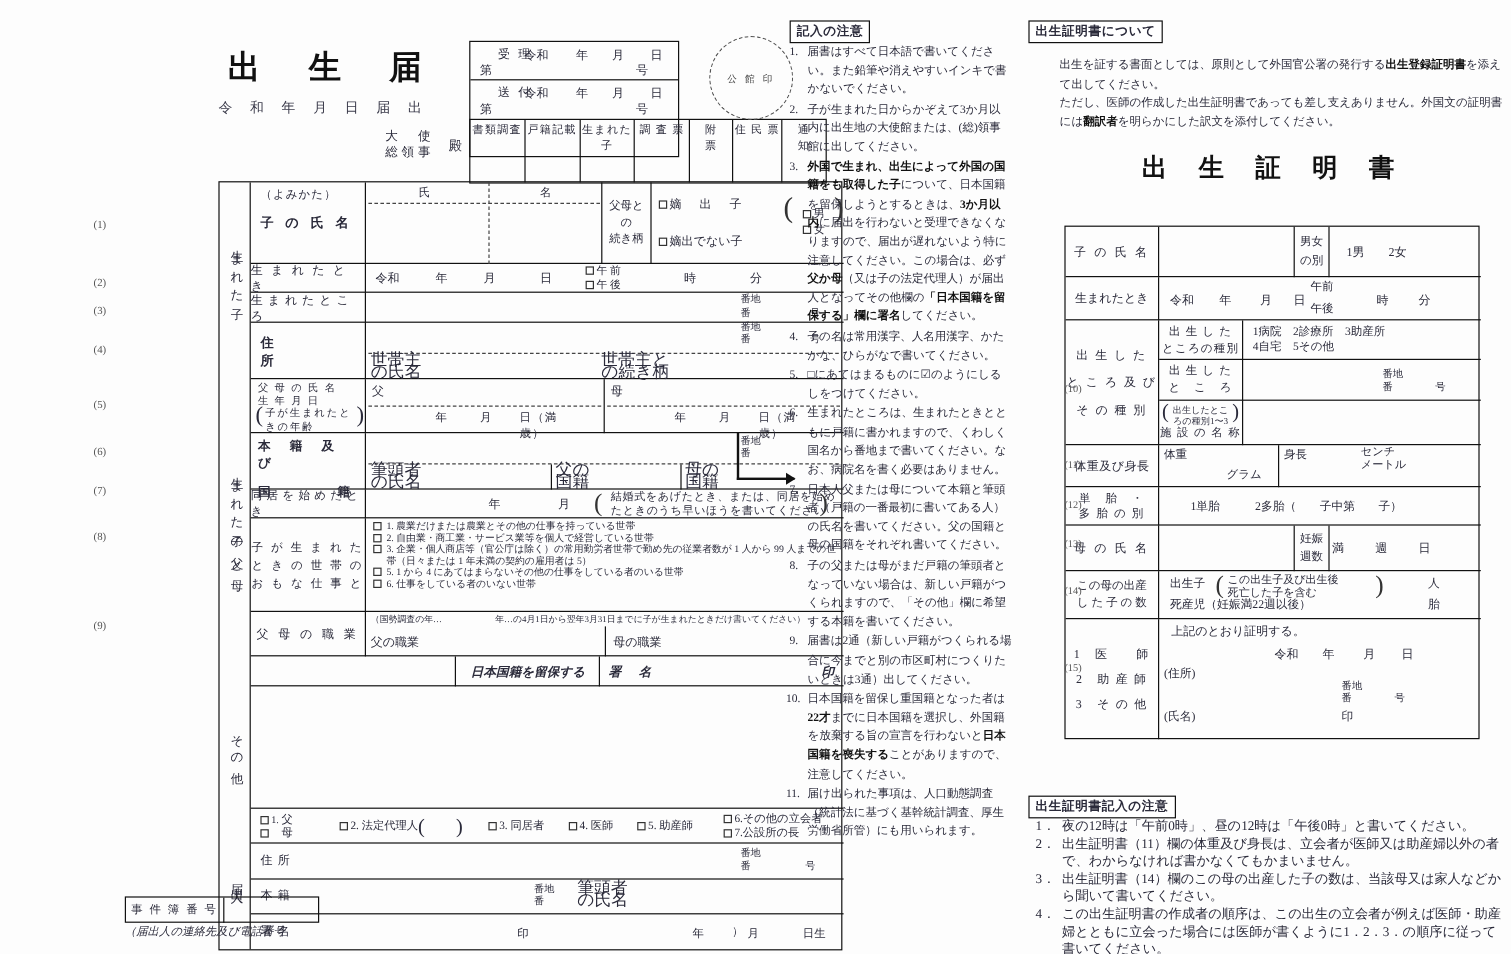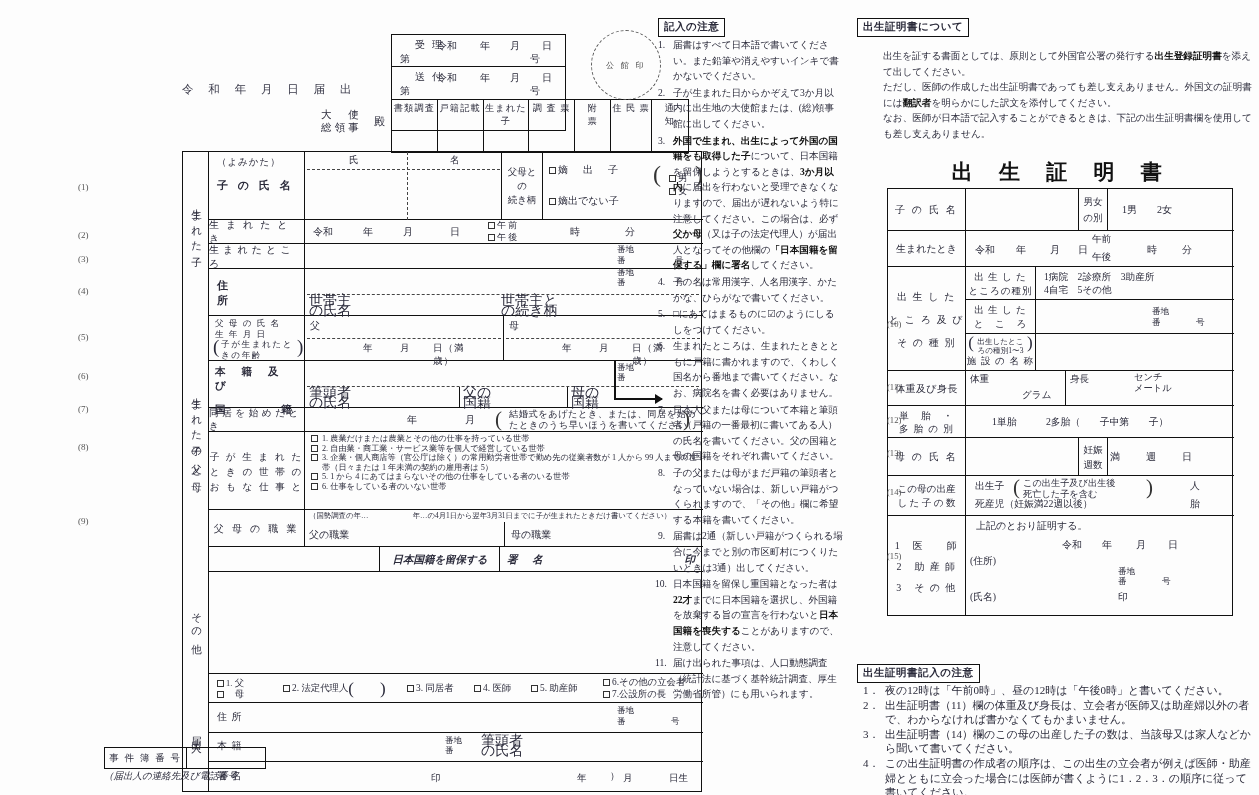--- a/index.html
+++ b/index.html
@@ -78,20 +78,21 @@
   ol.jp2 > li { counter-increment:m; position:relative; padding-left:22px; margin-bottom:0px; }
   ol.jp2 > li:before { content:counter(m) "．"; position:absolute; left:0; }
 </style>
 </head>
 <body>
 
 <div class="page">
 
   <div class="abs" id="left">
 
+    <div class="abs title-main">出 生 届</div>
     <div class="abs title-sub">令 和     年     月     日 届 出</div>
     <div class="abs taishi">
       <div>大　使</div>
         <div>総領事</div>
     </div>
     <div class="abs dono">殿</div>
 
     <div class="abs bk recvbox">
       <div class="r">
         <span class="c lbl" style="left:0;top:3px;">受 理</span>
@@ -360,21 +361,20 @@
       <li class="w2">日本国籍を留保し重国籍となった者は<span class="b">22才</span>までに日本国籍を選択し、外国籍を放棄する旨の宣言を行わないと<span class="b">日本国籍を喪失する</span>ことがありますので、注意してください。</li>
       <li class="w2">届け出られた事項は、人口動態調査（統計法に基づく基幹統計調査、厚生労働省所管）にも用いられます。</li>
     </ol>
   </div>
 
   <div class="abs" id="right">
     <div class="secthead">出生証明書について</div>
     <div class="cert-intro">
       <div>出生を証する書面としては、原則として外国官公署の発行する<span class="b">出生登録証明書</span>を添えて出してください。</div>
       <div>ただし、医師の作成した出生証明書であっても差し支えありません。外国文の証明書には<span class="b">翻訳者</span>を明らかにした訳文を添付してください。</div>
-      <div>なお、医師が日本語で記入することができるときは、下記の出生証明書欄を使用しても差し支えありません。</div>
     </div>
 
     <div class="cert-title">出 生 証 明 書</div>
 
     
     <div class="abs bk" style="left:30px;top:172px;width:346px;height:428px;">
 
       <div class="abs" style="left:0;top:0;width:346px;height:42px;border-bottom:1.3px solid #111;">
         <div class="abs ctr" style="left:0;top:0;width:78px;height:42px;border-right:1.3px solid #111;font-size:10px;letter-spacing:.22em;">子 の 氏 名</div>
         <div class="abs" style="left:78px;top:0;width:113px;height:42px;border-right:1.3px solid #111;"></div>

